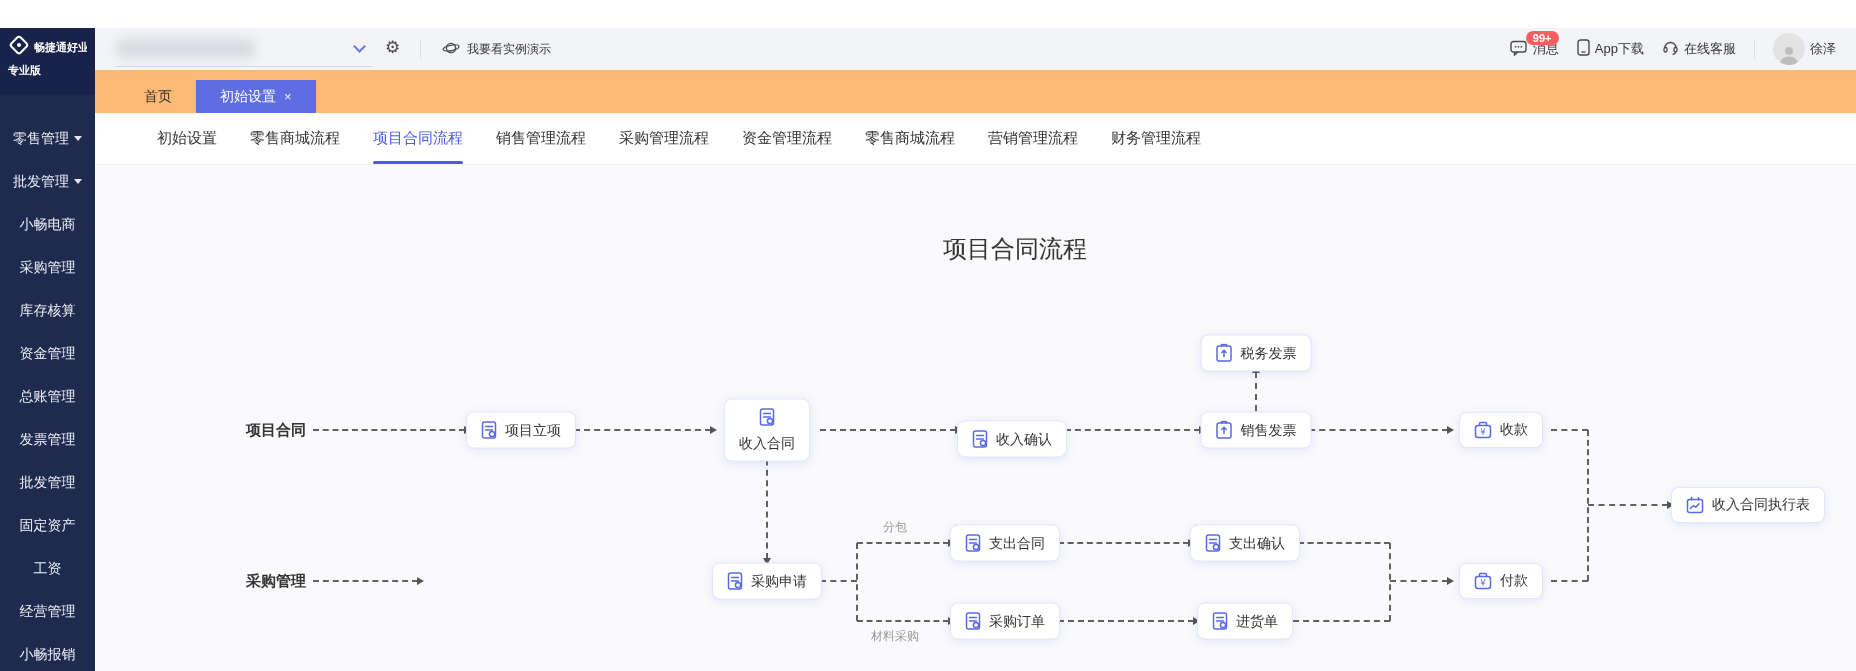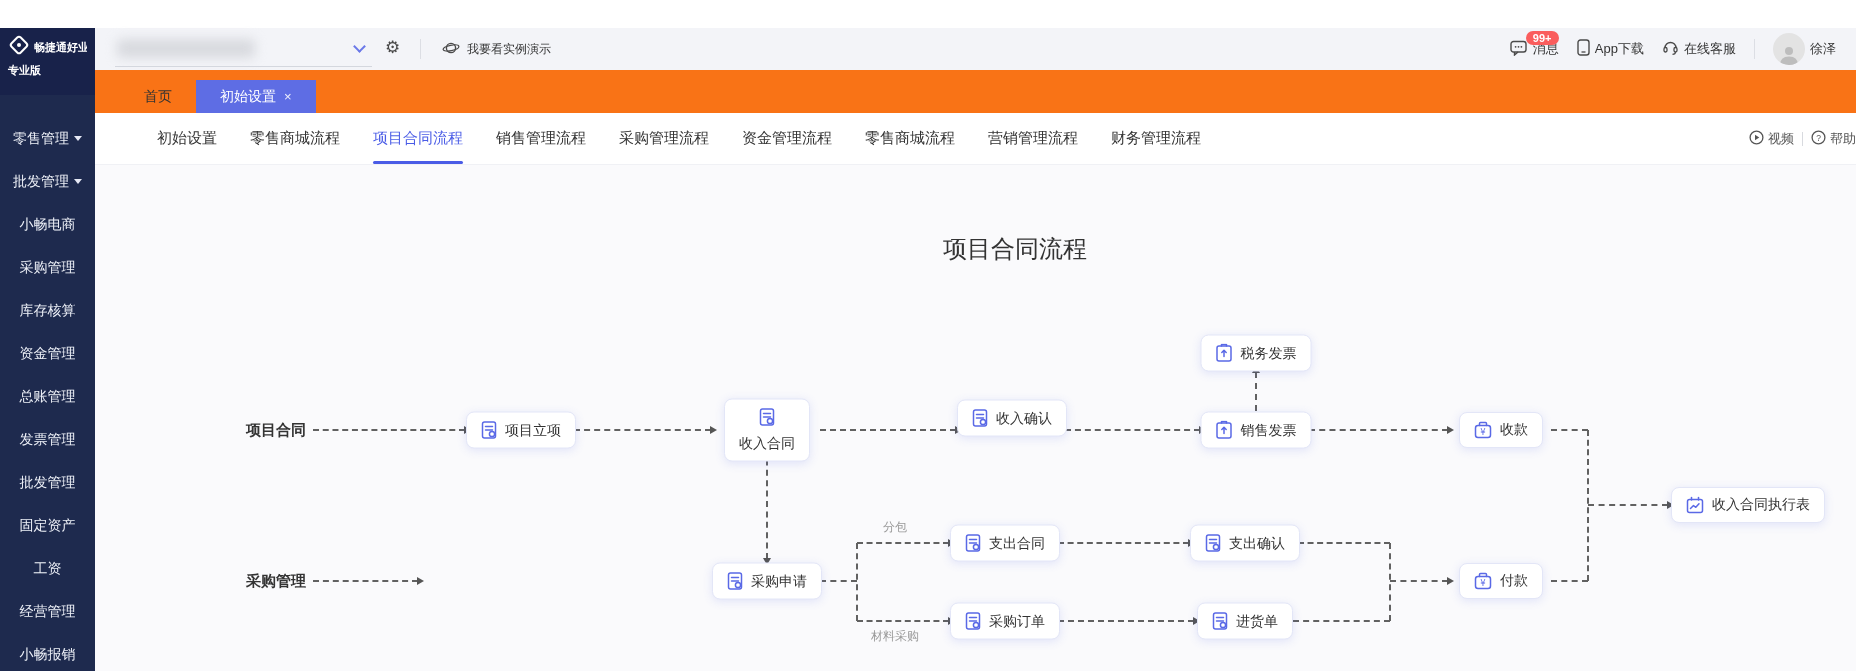--- a/index.html
+++ b/index.html
@@ -28,21 +28,21 @@
   .gear { position:absolute; left:290px; top:9px; font-size:17px; color:#4a4a4a; }
   .tb-divider { position:absolute; left:325px; top:11px; width:1px; height:20px; background:#dcdee4; }
   .demo-wrap { position:absolute; left:347px; top:0; height:42px; display:flex; align-items:center; gap:7px; font-size:12px; color:#333; cursor:pointer; }
   .tb-right { position:absolute; right:0; top:0; height:42px; display:flex; align-items:center; gap:18px; padding-right:16px; }
   .tb-item { display:flex; align-items:center; gap:5px; font-size:13px; color:#333; cursor:pointer; position:relative; }
   .badge { position:absolute; top:-9px; left:16px; background:#fa5d5d; color:#fff; font-size:11px; font-weight:bold; padding:1px 7px; border-radius:9px; white-space:nowrap; }
   .avatar { width:32px; height:32px; border-radius:50%; background:#e3e3e3; display:flex; align-items:flex-end; justify-content:center; overflow:hidden; }
   .username { font-size:13px; color:#333; white-space:nowrap; width:30px; overflow:hidden; }
 
   
-  .wintabs { height:43px; background:#f97316; display:flex; align-items:flex-end; padding-left:25px; }
+  .wintabs { height:43px; background:#fdba74; display:flex; align-items:flex-end; padding-left:25px; }
   .wintab { font-size:14px; color:#333; padding:0 24px; height:33px; display:flex; align-items:center; gap:8px; cursor:pointer; }
   .wintab.active { background:#5e6de4; color:#fff; }
   .wintab .close { font-size:13px; opacity:.9; }
 
   
   .navbar { height:52px; background:#ffffff; display:flex; align-items:stretch; padding-left:62px; position:relative; border-bottom:1px solid #f0f1f5; }
   .nav-tab { position:relative; display:flex; align-items:center; margin-right:33px; font-size:15px; color:#333; cursor:pointer; white-space:nowrap; }
   .nav-tab.active { color:#4a5ce6; }
   .nav-tab.active::after { content:""; position:absolute; left:0; right:0; bottom:0; height:3px; background:#4a5ce6; border-radius:2px; }
   .nav-actions { position:absolute; right:0; top:0; height:52px; display:flex; align-items:center; gap:8px; font-size:13px; color:#555; padding-right:0; }
@@ -205,41 +205,20 @@
           <div class="nav-tab">初始设置</div>
           <div class="nav-tab">零售商城流程</div>
           <div class="nav-tab active">项目合同流程</div>
           <div class="nav-tab">销售管理流程</div>
           <div class="nav-tab">采购管理流程</div>
           <div class="nav-tab">资金管理流程</div>
           <div class="nav-tab">零售商城流程</div>
           <div class="nav-tab">营销管理流程</div>
           <div class="nav-tab">财务管理流程</div>
         </div>
-      <div class="nav-actions">
-        <div class="nav-act">
-          <span>
-            <svg width="15" height="15" viewBox="0 0 15 15">
-              <circle cx="7.5" cy="7.5" r="6.4" fill="none" stroke="#555" stroke-width="1.3"></circle>
-              <path d="M6 4.8 L10.3 7.5 L6 10.2 Z" fill="#555"></path>
-            </svg>
-          </span>
-          <span>视频</span>
-        </div>
-        <div class="na-divider"></div>
-        <div class="nav-act">
-          <span>
-            <svg width="15" height="15" viewBox="0 0 15 15">
-              <circle cx="7.5" cy="7.5" r="6.4" fill="none" stroke="#555" stroke-width="1.3"></circle>
-              <text x="7.5" y="10.6" text-anchor="middle" font-size="8.5" fill="#555" font-family="Liberation Sans, sans-serif">?</text>
-            </svg>
-          </span>
-          <span>帮助</span>
-        </div>
-      </div>
     </div>
 
     <div class="content" id="flowCanvas">
       <div class="flow-title">项目合同流程</div>
     <div class="lane-label" style="left: 181px; top: 265px;">项目合同</div>
         <div class="lane-label" style="left: 181px; top: 416px;">采购管理</div>
         <div class="edge-h" style="left: 218px; top: 264px; width: 152px;"></div>
         <div class="ah right" style="left: 369px; top: 261px;"></div>
         <div class="edge-h" style="left: 479px; top: 264px; width: 137px;"></div>
         <div class="ah right" style="left: 615px; top: 261px;"></div>
@@ -292,21 +271,21 @@
           <span style="display: inline-flex;">
             <svg width="16" height="19" viewBox="0 0 16 19">
               <rect x="1.5" y="1.5" width="13" height="16" rx="2" fill="none" stroke="#5a69e6" stroke-width="1.5" stroke-linecap="round" stroke-linejoin="round"></rect>
               <line x1="4.5" y1="6" x2="11.5" y2="6" fill="none" stroke="#5a69e6" stroke-width="1.5" stroke-linecap="round" stroke-linejoin="round"></line>
               <line x1="4.5" y1="9.5" x2="11.5" y2="9.5" fill="none" stroke="#5a69e6" stroke-width="1.5" stroke-linecap="round" stroke-linejoin="round"></line>
               <circle cx="11" cy="13.5" r="2.6" fill="none" stroke="#5a69e6" stroke-width="1.5" stroke-linecap="round" stroke-linejoin="round"></circle>
             </svg>
           </span>
           <span>收入合同</span>
         </div>
-        <div class="flow-node" style="left: 917px; top: 253px;">
+        <div class="flow-node" style="left: 917px; top: 274px;">
           <span style="display: inline-flex;">
             <svg width="16" height="19" viewBox="0 0 16 19">
               <rect x="1.5" y="1.5" width="13" height="16" rx="2" fill="none" stroke="#5a69e6" stroke-width="1.5" stroke-linecap="round" stroke-linejoin="round"></rect>
               <line x1="4.5" y1="6" x2="11.5" y2="6" fill="none" stroke="#5a69e6" stroke-width="1.5" stroke-linecap="round" stroke-linejoin="round"></line>
               <line x1="4.5" y1="9.5" x2="11.5" y2="9.5" fill="none" stroke="#5a69e6" stroke-width="1.5" stroke-linecap="round" stroke-linejoin="round"></line>
               <circle cx="11" cy="13.5" r="2.6" fill="none" stroke="#5a69e6" stroke-width="1.5" stroke-linecap="round" stroke-linejoin="round"></circle>
             </svg>
           </span>
           <span>收入确认</span>
         </div>

